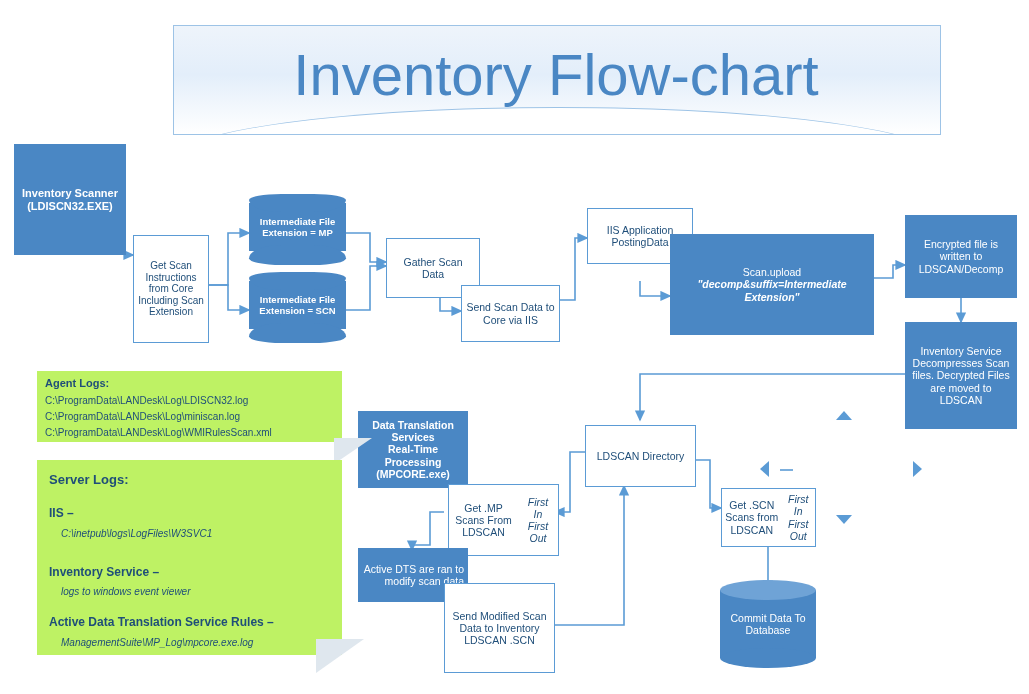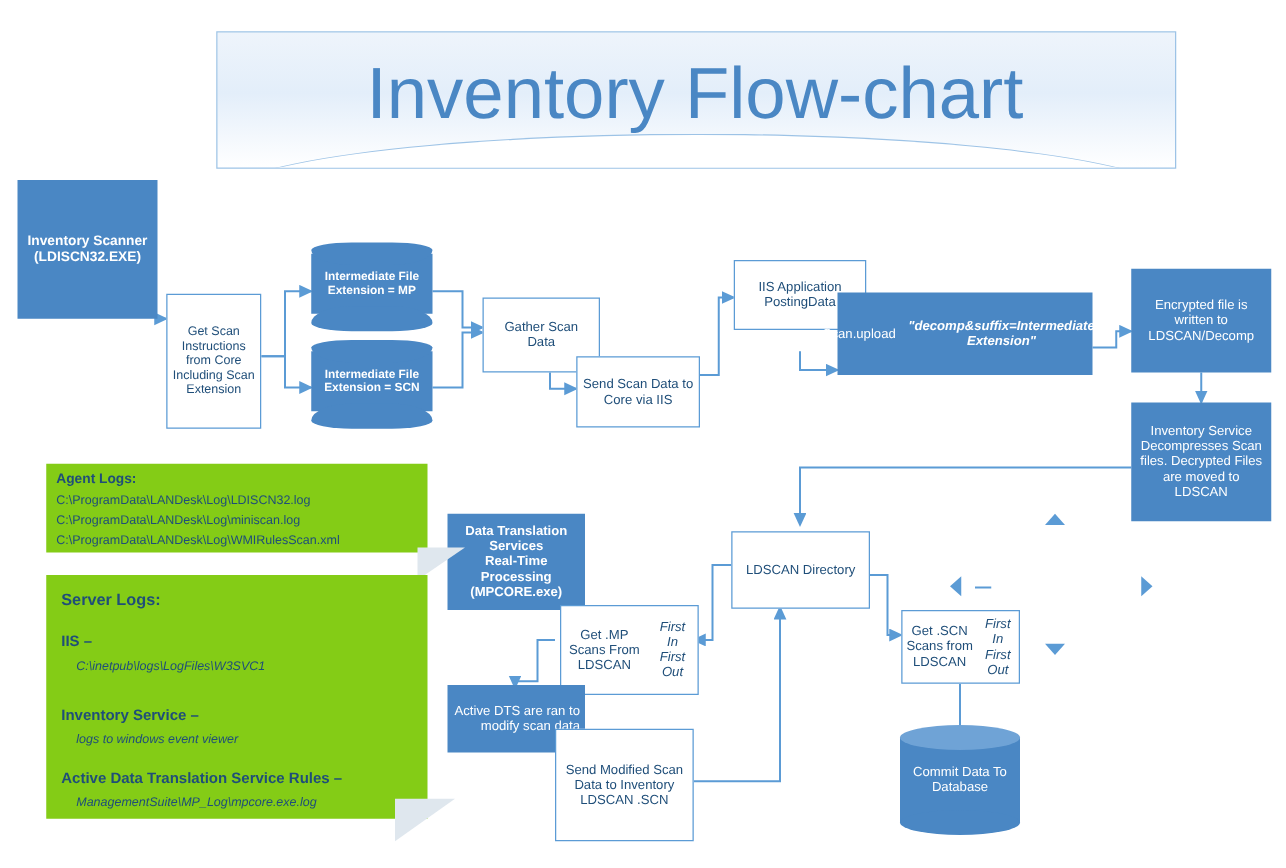--- a/index.html
+++ b/index.html
@@ -38,21 +38,21 @@
     color:#4a87c4;font-size:58px;font-weight:400;letter-spacing:0px;
     font-family:"Liberation Sans", sans-serif;
   }
   
   .doc-shape{position:absolute;}
   .doc-shape .body{position:absolute;left:0;top:0;width:100%;height:calc(100% - 14px);background:#4a87c4;}
   .doc-shape .wavetop{position:absolute;left:0;top:-9px;width:100%;height:18px;background:#4a87c4;border-radius:50%/50% 50% 100% 100%;}
   .doc-shape .wavebot{position:absolute;left:0;bottom:0px;width:100%;height:20px;background:#4a87c4;border-radius:50%/100% 100% 50% 50%;}
   .doc-shape .label{position:absolute;left:0;top:0;width:100%;height:calc(100% - 14px);display:flex;align-items:center;justify-content:center;color:#fff;text-align:center;z-index:3;}
   
-  .legend{position:absolute;background:#84cc16;color:#1f4e79;}
+  .legend{position:absolute;background:#bef264;color:#1f4e79;}
   
   .cyl{position:absolute;}
   .cyl .side{position:absolute;left:0;top:10px;width:100%;height:calc(100% - 20px);background:#4a87c4;}
   .cyl .top{position:absolute;left:0;top:0;width:100%;height:20px;background:#4a87c4;border-radius:50%;}
   .cyl .bot{position:absolute;left:0;bottom:0;width:100%;height:20px;background:#4a87c4;border-radius:50%;}
   .cyl .lbl{position:absolute;left:0;top:0;width:100%;height:100%;display:flex;align-items:center;justify-content:center;color:#fff;text-align:center;z-index:4;}
   .tri{position:absolute;width:0;height:0;}
 </style>
 </head>
 <body>
@@ -146,30 +146,30 @@
   </div>
 
   <div class="node white-box" style="left:461px;top:285px;width:99px;height:57px;font-size:10.5px;">
     <span class="txt">Send Scan Data to Core via IIS</span>
   </div>
 
   <div class="node white-box" style="left:587px;top:208px;width:106px;height:56px;font-size:10.5px;">
     <span class="txt">IIS Application PostingData</span>
   </div>
 
-  <div class="node blue-solid" style="left:670px;top:234px;width:204px;height:66px;font-size:10.5px;flex-direction:row;">
+  <div class="node blue-solid" style="left:670px;top:234px;width:204px;height:101px;font-size:10.5px;flex-direction:column;">
     <span class="txt" style="padding:0;">Scan.upload</span>
     <span class="txt i b" style="padding:0 10px;">"decomp&amp;suffix=Intermediate Extension"</span>
   </div>
 
   <div class="node blue-solid" style="left:905px;top:215px;width:112px;height:83px;font-size:10.5px;">
     <span class="txt">Encrypted file is written to LDSCAN/Decomp</span>
   </div>
 
-  <div class="node blue-solid" style="left:905px;top:322px;width:112px;height:95px;font-size:10.5px;">
+  <div class="node blue-solid" style="left:905px;top:322px;width:112px;height:107px;font-size:10.5px;">
     <span class="txt">Inventory Service Decompresses Scan files. Decrypted Files are moved to LDSCAN</span>
   </div>
 
   <div class="node blue-solid" style="left:358px;top:411px;width:110px;height:77px;font-size:10.5px;flex-direction:column;font-weight:bold;">
     <span class="txt" style="padding:0 6px;">Data Translation Services</span>
     <span class="txt" style="padding:0 6px;">Real-Time Processing</span>
     <span class="txt" style="padding:0 6px;">(MPCORE.exe)</span>
   </div>
 
   <div class="node white-box" style="left:448px;top:484px;width:111px;height:72px;font-size:10.5px;flex-direction:row;">

